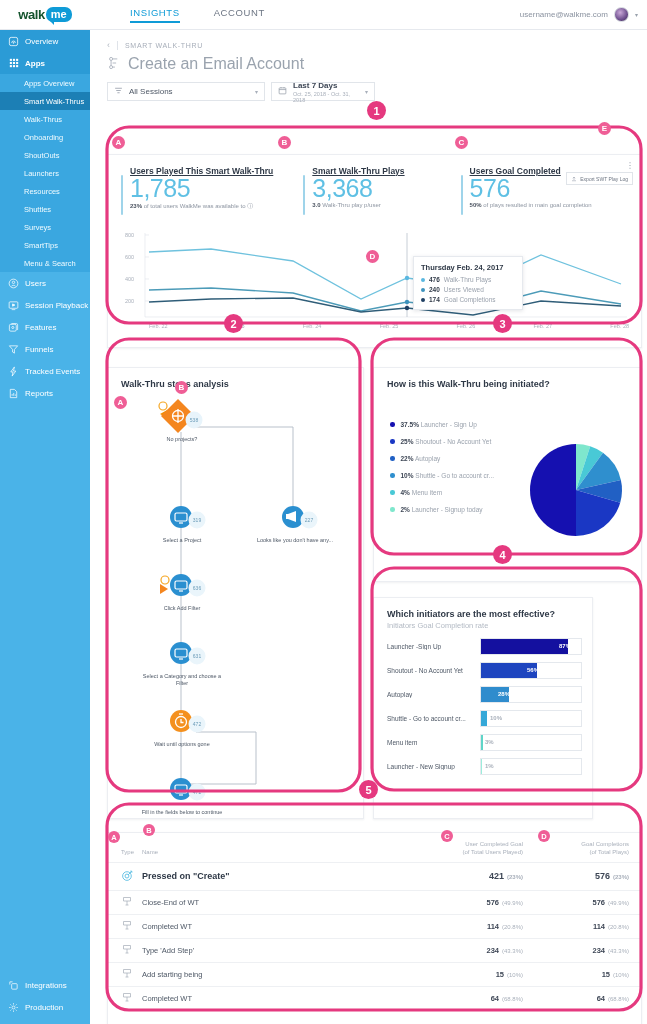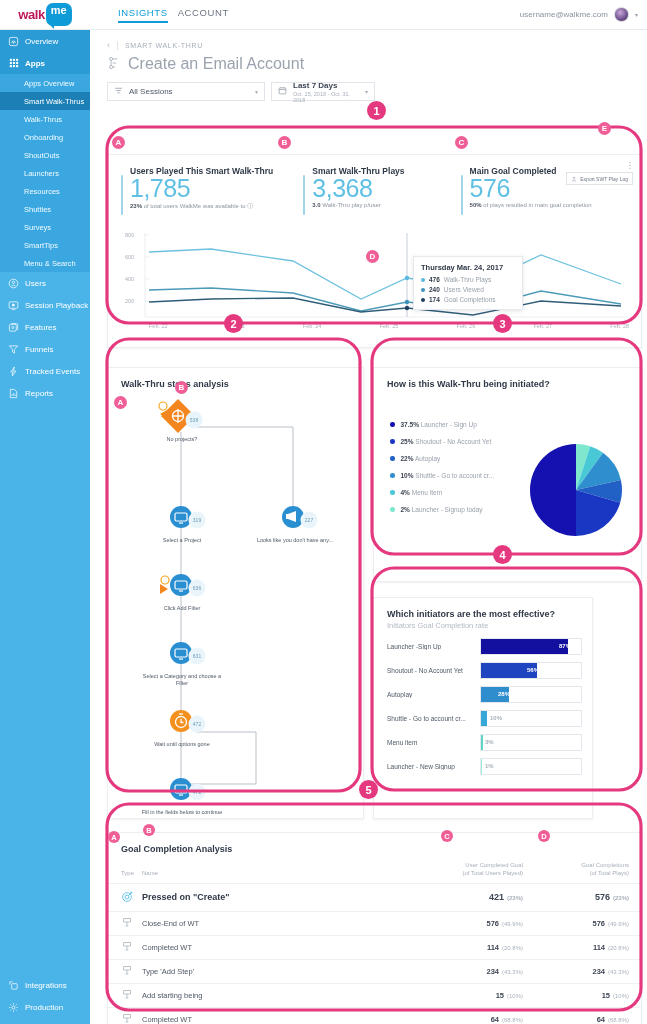--- a/index.html
+++ b/index.html
@@ -14,30 +14,30 @@
   }
   .app { position:absolute; inset:0; }
 
   
   .topbar {
     position:absolute; left:0; top:0; width:647px; height:30px;
     background:#fff; border-bottom:1px solid #e6e9ee;
     display:flex; align-items:center; z-index:20;
   }
   .logo { width:90px; display:flex; align-items:center; justify-content:center; }
-  .logo-text { font-size:13px; font-weight:700; color:#be185d; letter-spacing:-.4px; }
+  .logo-text { font-size:13px; font-weight:700; color:#14532d; letter-spacing:-.4px; }
   .logo-bub {
-    background:#0f9bd7; color:#fff; border-radius:7px; padding:1px 5px 10px;
+    background:#0f9bd7; color:#fff; border-radius:7px; padding:1px 5px 2px;
     font-size:11px; font-weight:700; margin-left:1px; position:relative;
   }
   .logo-bub:after {
     content:""; position:absolute; left:4px; bottom:-3px;
     border-left:4px solid transparent; border-top:4px solid #0f9bd7;
   }
-  .nav { display:flex; gap:10px; margin-left:28px; }
+  .nav { display:flex; gap:34px; margin-left:40px; }
   .nav-item { font-size:9.5px; letter-spacing:.6px; color:#6d7684; padding-bottom:3px; cursor:pointer;}
   .nav-item.active { color:#0f9bd7; border-bottom:2px solid #0f9bd7; }
   .acct { margin-left:auto; display:flex; align-items:center; gap:6px; padding-right:9px; }
   .acct-email { font-size:8px; color:#8b93a0; }
   .avatar {
     width:15px;height:15px;border-radius:50%;
     background:radial-gradient(circle at 40% 35%, #c9a8d8 0%, #6e4f8e 60%, #3a2a50 100%);
     border:1px solid #d4d8de;
   }
   .caret-sm { font-size:6px; color:#9aa2ad; }
@@ -85,21 +85,21 @@
   .caret { margin-left:auto; font-size:6px; color:#a9b0bb; }
 
   
   .card { position:absolute; background:#fff; border:1px solid #eceef2; box-shadow:0 1px 2px rgba(40,50,70,.07); }
 
   
   #card-kpi { left:17px; top:124px; width:535px; height:194px; }
   .kpi-wrap { display:flex; padding:11px 0 0 13px; }
   .kpi { display:flex; gap:7px; }
   .kpi-bar { width:2px; background:#9fd4ea; border-radius:1px; height:40px; margin-top:9px;}
-  .kpi-title { font-size:8.5px; font-weight:700; color:#2f3947; }
+  .kpi-title { font-size:8.5px; font-weight:700; color:#2f3947;text-decoration:underline; }
   .kpi-val { font-size:25px; color:#5fc0e4; font-weight:300; line-height:1.05; margin-top:-1px; letter-spacing:-.5px;}
   .kpi-note { font-size:6px; color:#8d95a1; margin-top:1px; }
   .kpi-note b { color:#4b5360; font-weight:700; }
   .kpi-2 { margin-left:30px; }
   .kpi-3 { margin-left:56px; }
   .kebab { position:absolute; right:8px; top:6px; font-size:8px; color:#8b93a0; cursor:pointer; letter-spacing:-1px;}
   .export-btn {
     position:absolute; right:8px; top:17px; height:13px; border:1px solid #e0e4e9;
     background:#fff; display:flex; align-items:center; gap:3px; padding:0 4px;
     font-size:5px; color:#6e7683; cursor:pointer;
@@ -363,21 +363,21 @@
           <div class="kpi-bar"></div>
           <div>
             <div class="kpi-title">Smart Walk-Thru Plays</div>
             <div class="kpi-val">3,368</div>
             <div class="kpi-note"><b>3.0</b><span> Walk-Thru play p/user</span></div>
           </div>
         </div>
         <div class="kpi kpi-3">
           <div class="kpi-bar"></div>
           <div>
-            <div class="kpi-title">Main Goal Completed</div>
+            <div class="kpi-title">Users Goal Completed</div>
             <div class="kpi-val">576</div>
             <div class="kpi-note"><b>50%</b><span> of plays resulted in main goal completion</span></div>
           </div>
         </div>
       </div>
 
       <div class="chartbox">
         <svg width="508" height="92" viewBox="0 0 508 92">
           <g font-size="5.5" fill="#a9b0bb" font-family="Liberation Sans, sans-serif">
             <text x="4" y="6">800</text>
@@ -396,21 +396,21 @@
           <line x1="286" y1="2" x2="286" y2="86" stroke="#b9c1cb" stroke-width=".8"></line>
           <polyline points="28,21 90,18 172,30 240,68 286,47 352,56 420,24 500,53" fill="none" stroke="#6fc2de" stroke-width="1.3"></polyline>
           <polyline points="28,59 90,57 172,62 240,80 286,71 352,78 420,60 500,73" fill="none" stroke="#4c9bb8" stroke-width="1.3"></polyline>
           <polyline points="28,71 90,68 172,67 240,81 286,77 352,84 420,70 500,75" fill="none" stroke="#2f5d78" stroke-width="1.3"></polyline>
           <circle cx="286" cy="47" r="2.2" fill="#5ab7e0"></circle>
           <circle cx="286" cy="71" r="2.2" fill="#3e93bd"></circle>
           <circle cx="286" cy="77" r="2.2" fill="#1f3f63"></circle>
         </svg>
 
         <div class="tooltip">
-          <div class="tt-title">Thursday Mar. 24, 2017</div>
+          <div class="tt-title">Thursday Feb. 24, 2017</div>
           <div class="tt-row">
             <span class="tt-dot" style="background:#5ab7e0"></span>
             <b>476</b>
             <span>Walk-Thru Plays</span>
           </div>
           <div class="tt-row">
             <span class="tt-dot" style="background:#3e93bd"></span>
             <b>240</b>
             <span>Users Viewed</span>
           </div>
@@ -603,21 +603,20 @@
           <div class="blabel">Launcher - New Signup</div>
           <div class="btrack">
             <div class="bfill" style="width:1.2%;background:#9ceddc"></div>
             <div class="bval" style="left:4%;color:#a9b0bb">1%</div>
           </div>
         </div>
       </div>
     </div>
 
     <div class="card" id="card-table">
-      <div class="card-h">Goal Completion Analysis</div>
       <table>
         <thead>
           <tr>
             <th class="t-type">Type</th>
             <th>Name</th>
             <th class="t-num" style="width:120px">
               <div>User Completed Goal</div>
               <div>(of Total Users Played)</div>
             </th>
             <th class="t-num" style="width:118px;padding-right:12px">

